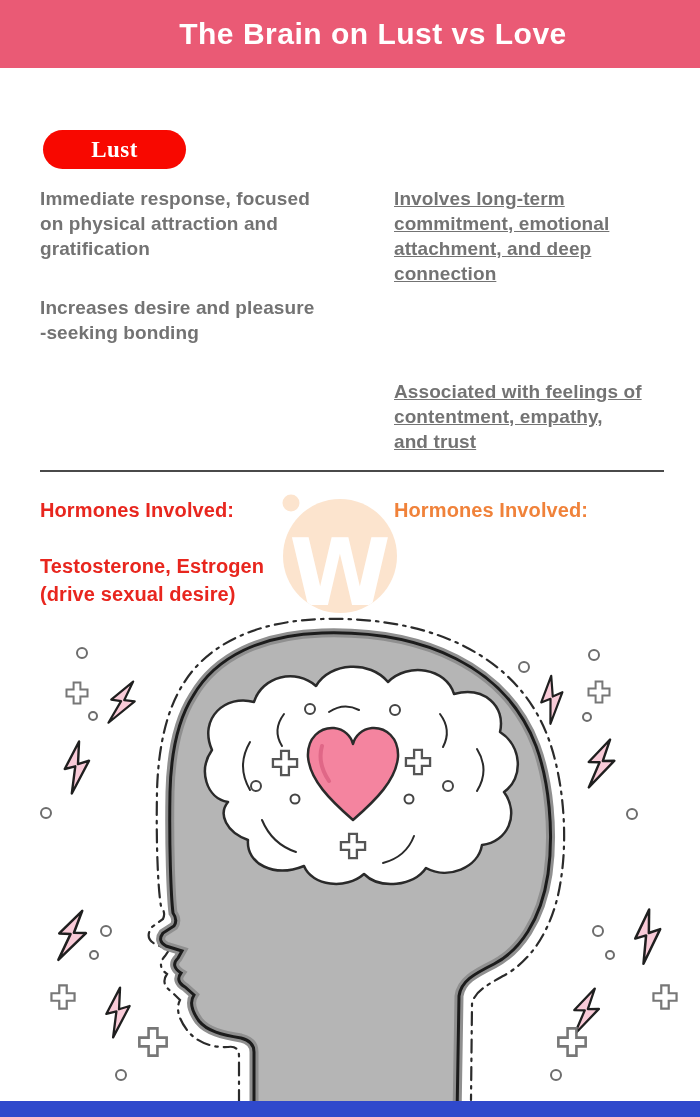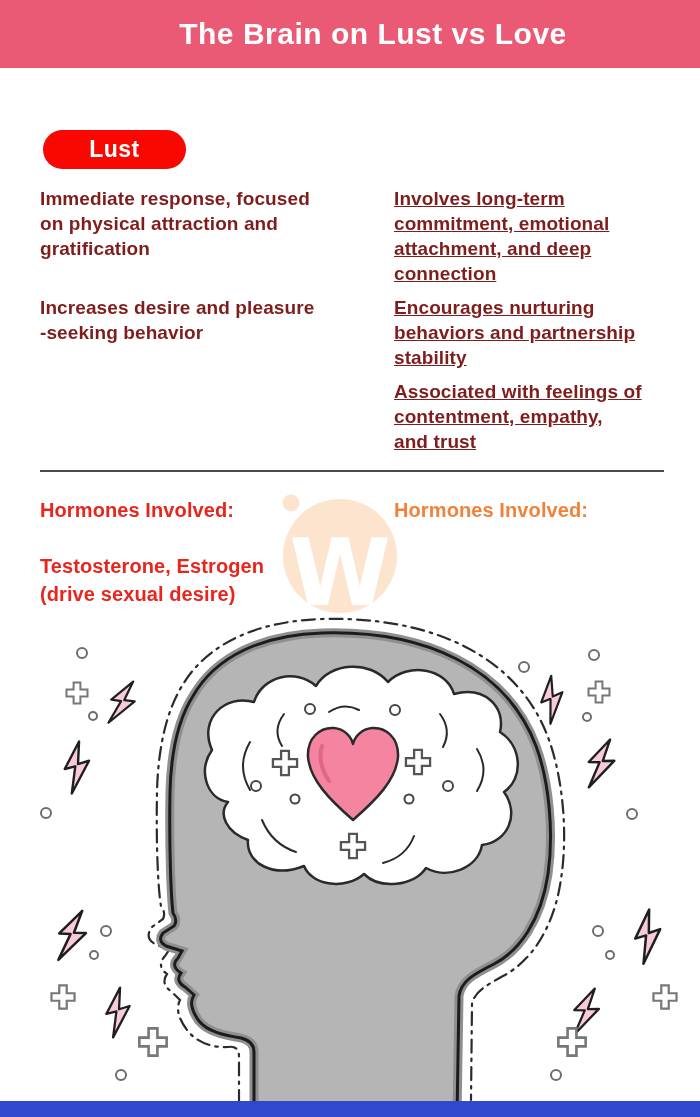--- a/index.html
+++ b/index.html
@@ -12,26 +12,26 @@
     display:flex;align-items:center;justify-content:center;padding-left:23px;
   }
   .header h1{
     margin:0;color:#ffffff;font-size:30px;font-weight:800;letter-spacing:.5px;
   }
   .art{position:absolute;left:0;top:0;width:700px;height:1117px;z-index:0;}
   .content{position:absolute;left:0;top:0;width:700px;height:1117px;z-index:1;pointer-events:none;}
   .badge{
     position:absolute;top:130px;width:143px;height:39px;border-radius:20px;
     display:flex;align-items:center;justify-content:center;
-    color:#ffffff;font-size:23px;font-weight:800;letter-spacing:.5px;
+    color:#ffffff;font-size:23px;font-weight:800;letter-spacing:.5px;font-family:Liberation Serif, serif;
   }
   .badge.lust{left:43px;background:#F80800;}
   .badge.love{left:393px;background:#F57A1F;}
   .point{
-    position:absolute;white-space:pre-line;color:#7f1d1d;
+    position:absolute;white-space:pre-line;color:#737373;
     font-size:19px;line-height:25px;font-weight:700;letter-spacing:.1px;
   }
   .col-l{left:40px;width:320px;}
   .col-r{left:394px;width:300px;text-decoration:underline;}
   .row1{top:186px;} .row2{top:295px;} .row3{top:379px;}
   .divider{position:absolute;left:40px;top:470px;width:624px;height:2px;background:#4A4A4A;}
   .hormones{
     position:absolute;top:468px;white-space:pre-line;
     font-size:20px;line-height:28px;font-weight:800;letter-spacing:.1px;
   }
@@ -172,29 +172,26 @@
     </div>
 
     <div class="badge lust">
       <span>Lust</span>
     </div>
 
     <div class="point col-l row1">Immediate response, focused
 on physical attraction and
 gratification</div>
     <div class="point col-l row2">Increases desire and pleasure
--seeking behavior</div>
+-seeking bonding</div>
 
     <div class="point col-r row1">Involves long-term
 commitment, emotional
 attachment, and deep
 connection</div>
-    <div class="point col-r row2">Encourages nurturing
-behaviors and partnership
-stability</div>
     <div class="point col-r row3">Associated with feelings of
 contentment, empathy,
 and trust</div>
 
     <div class="divider"></div>
 
     <div class="hormones lust-h">
       <span>Hormones Involved:</span><br>
       <span>Testosterone, Estrogen
 (drive sexual desire)</span>

